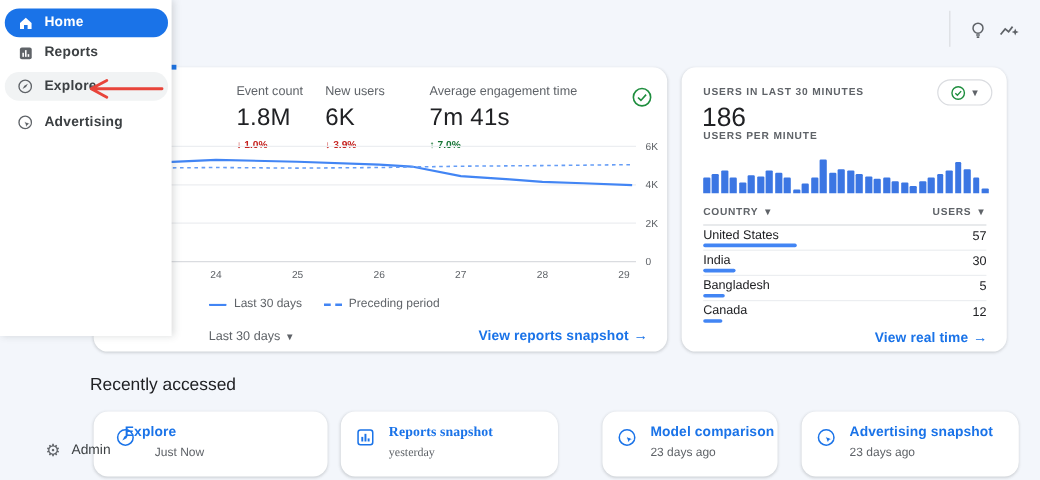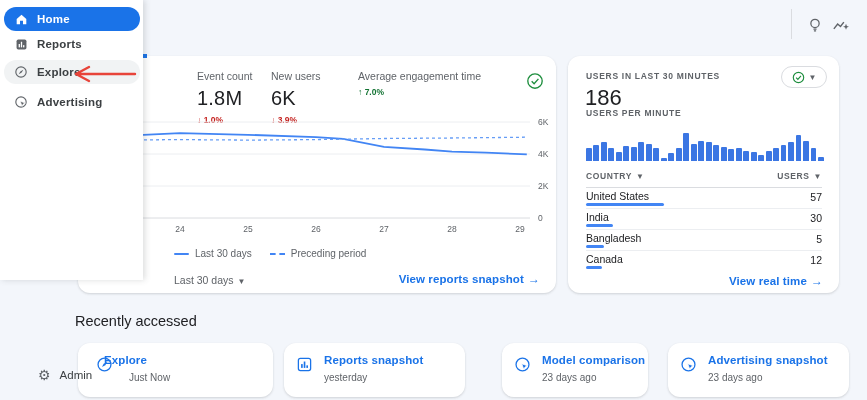--- a/index.html
+++ b/index.html
@@ -96,20 +96,21 @@
       <div class="mvalue">1.8M</div>
       <div class="delta neg"><span>↓</span> <span>1.0%</span></div>
     </div>
     <div class="metric" style="left:193px;">
       <div class="mlabel">New users</div>
       <div class="mvalue">6K</div>
       <div class="delta neg"><span>↓</span> <span>3.9%</span></div>
     </div>
     <div class="metric" style="left:280px;">
       <div class="mlabel">Average engagement time</div>
+      <div class="mvalue">7m 41s</div>
       <div class="delta pos"><span>↑</span> <span>7.0%</span></div>
     </div>
 
     <div id="ov-check">
       <svg width="18" height="18" viewBox="0 0 20 20" fill="none">
         <circle cx="10" cy="10" r="8" stroke="#1e8e3e" stroke-width="1.5"></circle>
         <path d="M6.3 10.3 L9 13 L13.8 7.6" stroke="#1e8e3e" stroke-width="1.5" fill="none"></path>
       </svg>
     </div>
 
@@ -233,21 +234,21 @@
     <span class="mini-icon">
       <svg width="17" height="17" viewBox="0 0 20 20" fill="none">
         <circle cx="10" cy="10" r="7.6" stroke="#1a73e8" stroke-width="1.5"></circle>
         <path d="M7 13 L9 9.2 L13 7 L11 10.8 Z" fill="#1a73e8"></path>
       </svg>
     </span>
     <span class="mini-title">Explore</span>
     <span class="mini-sub">Just Now</span>
   </div>
 
-  <div class="mini-card" style="left:284px;width:181px;">
+  <div class="mini-card" style="left:284px;width:181px;font-family:Liberation Serif, serif;">
     <span class="mini-icon">
       <svg width="17" height="17" viewBox="0 0 20 20" fill="none">
         <rect x="2.8" y="2.8" width="14.4" height="14.4" rx="2.4" stroke="#1a73e8" stroke-width="1.5"></rect>
         <rect x="6" y="9.5" width="1.9" height="4.5" fill="#1a73e8"></rect>
         <rect x="9.1" y="6.5" width="1.9" height="7.5" fill="#1a73e8"></rect>
         <rect x="12.2" y="11" width="1.9" height="3" fill="#1a73e8"></rect>
       </svg>
     </span>
     <span class="mini-title">Reports snapshot</span>
     <span class="mini-sub">yesterday</span>

